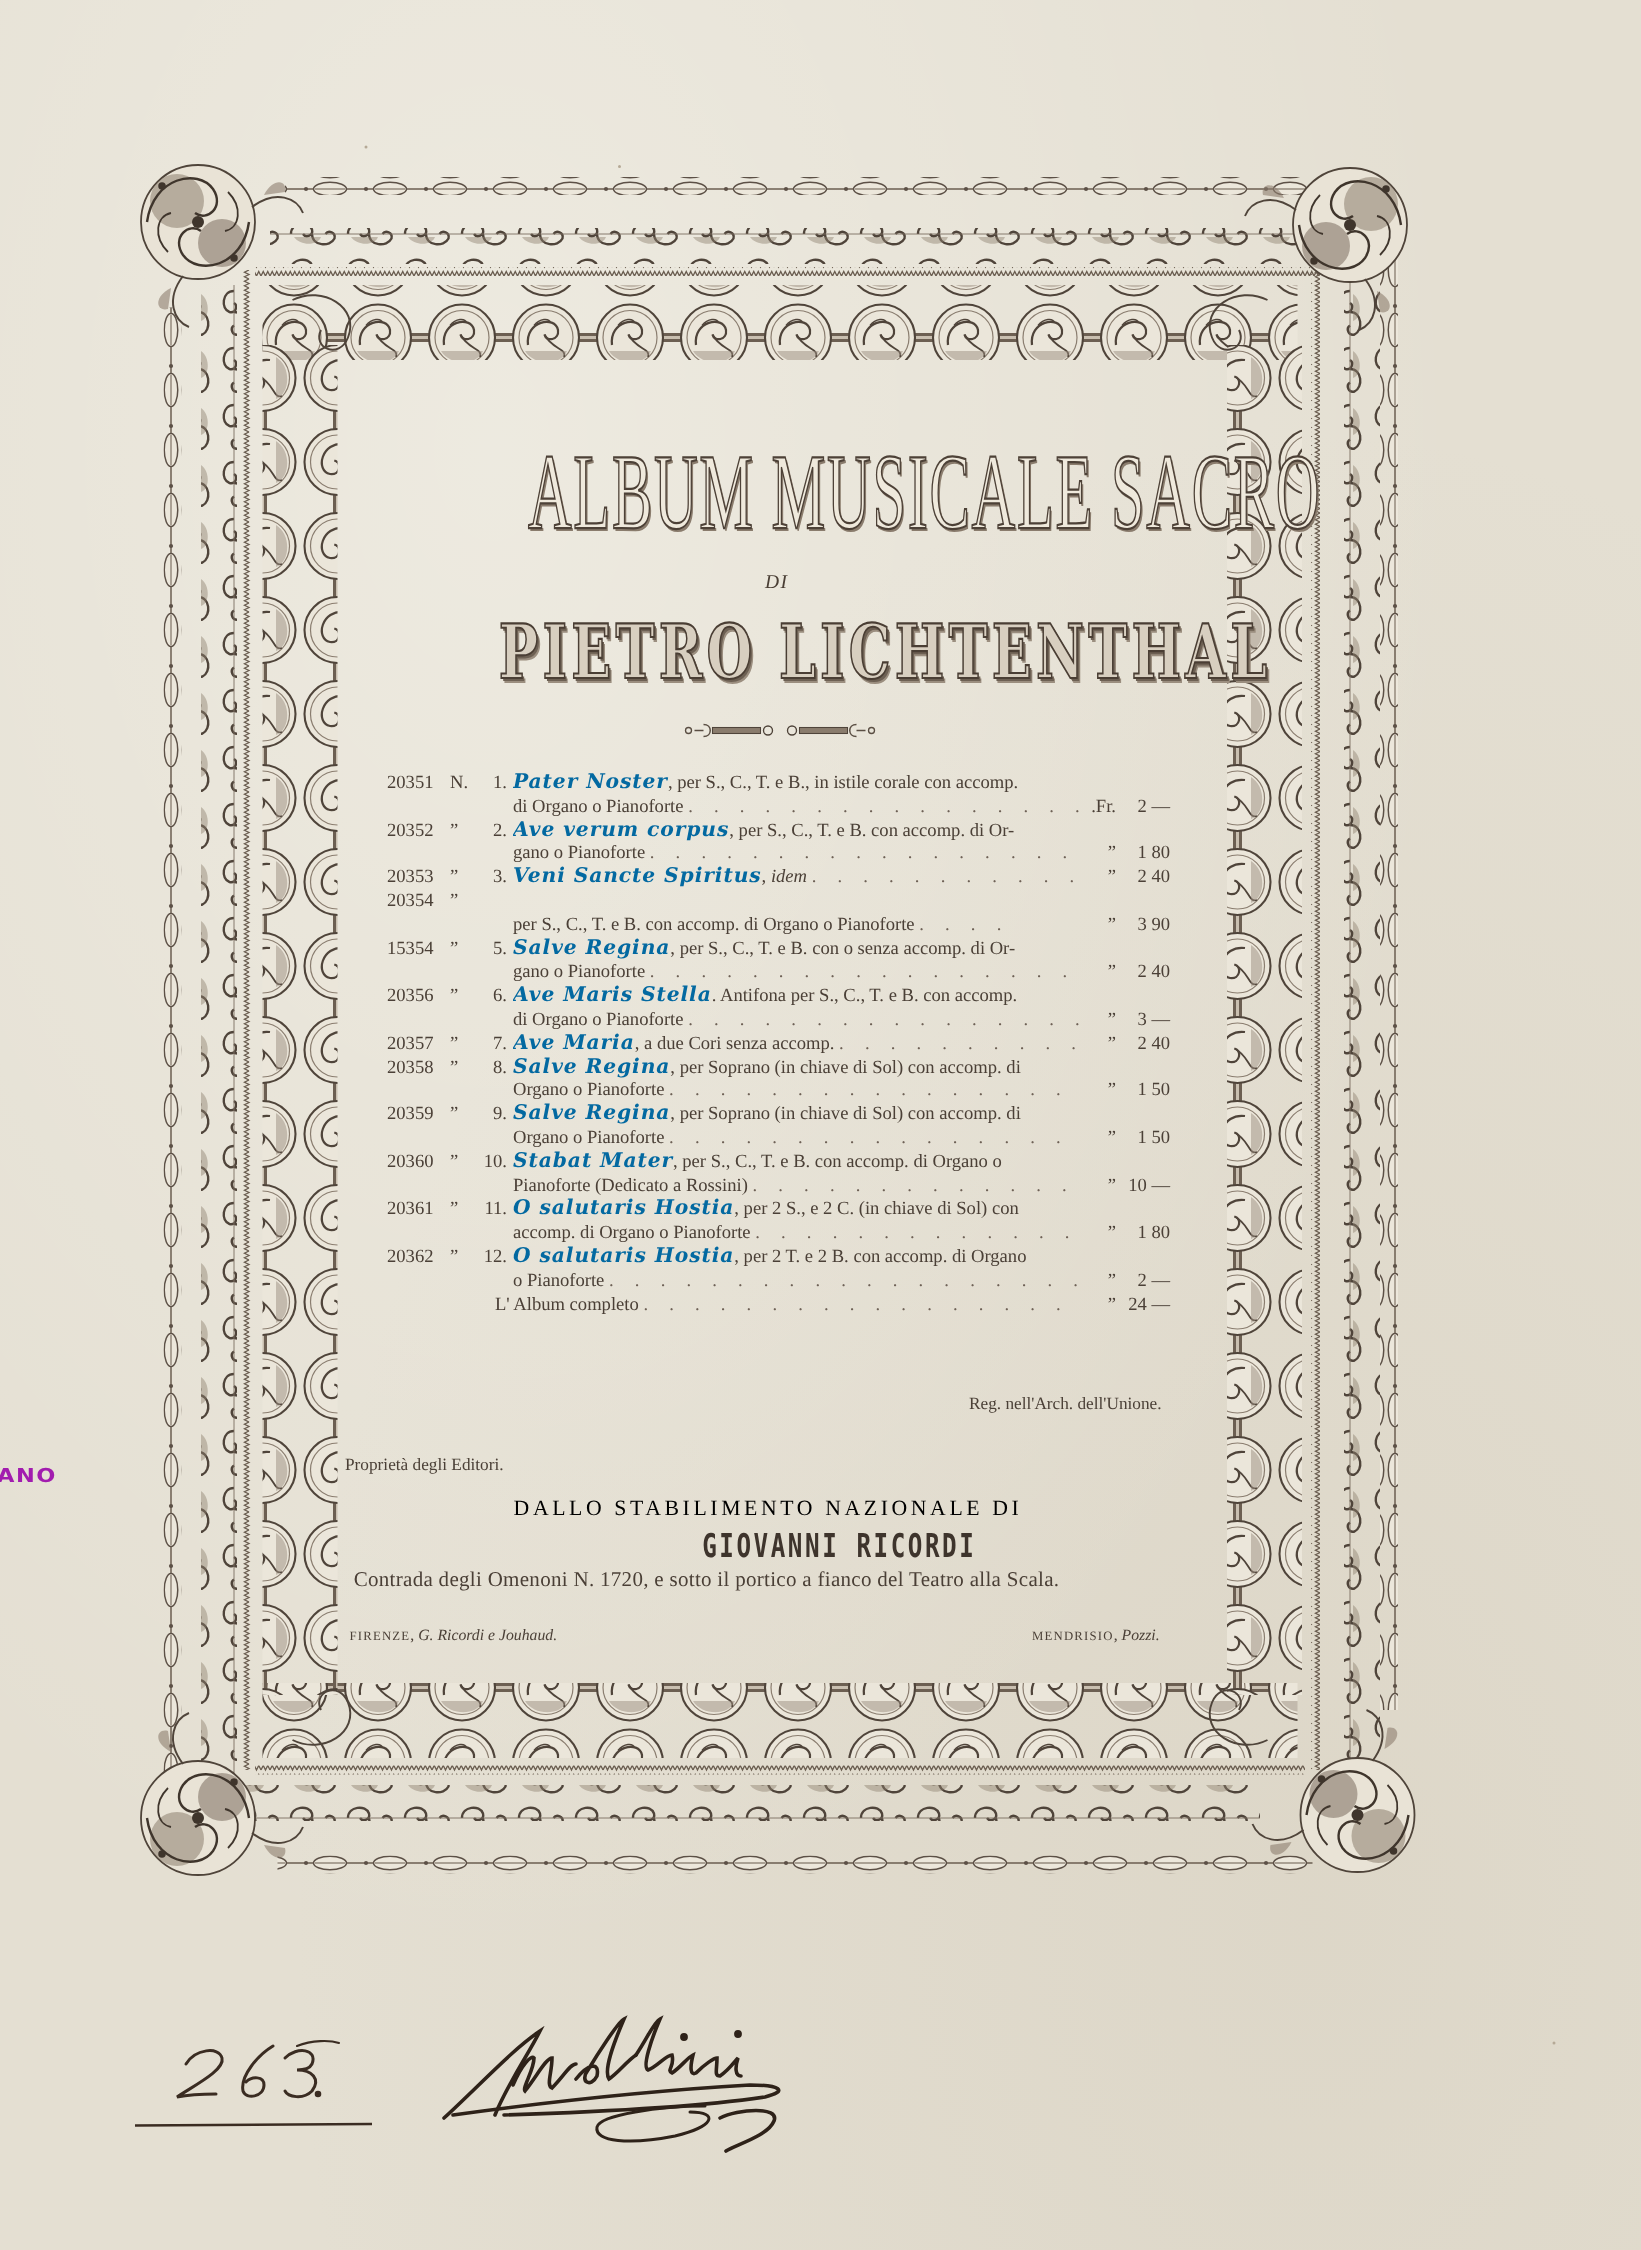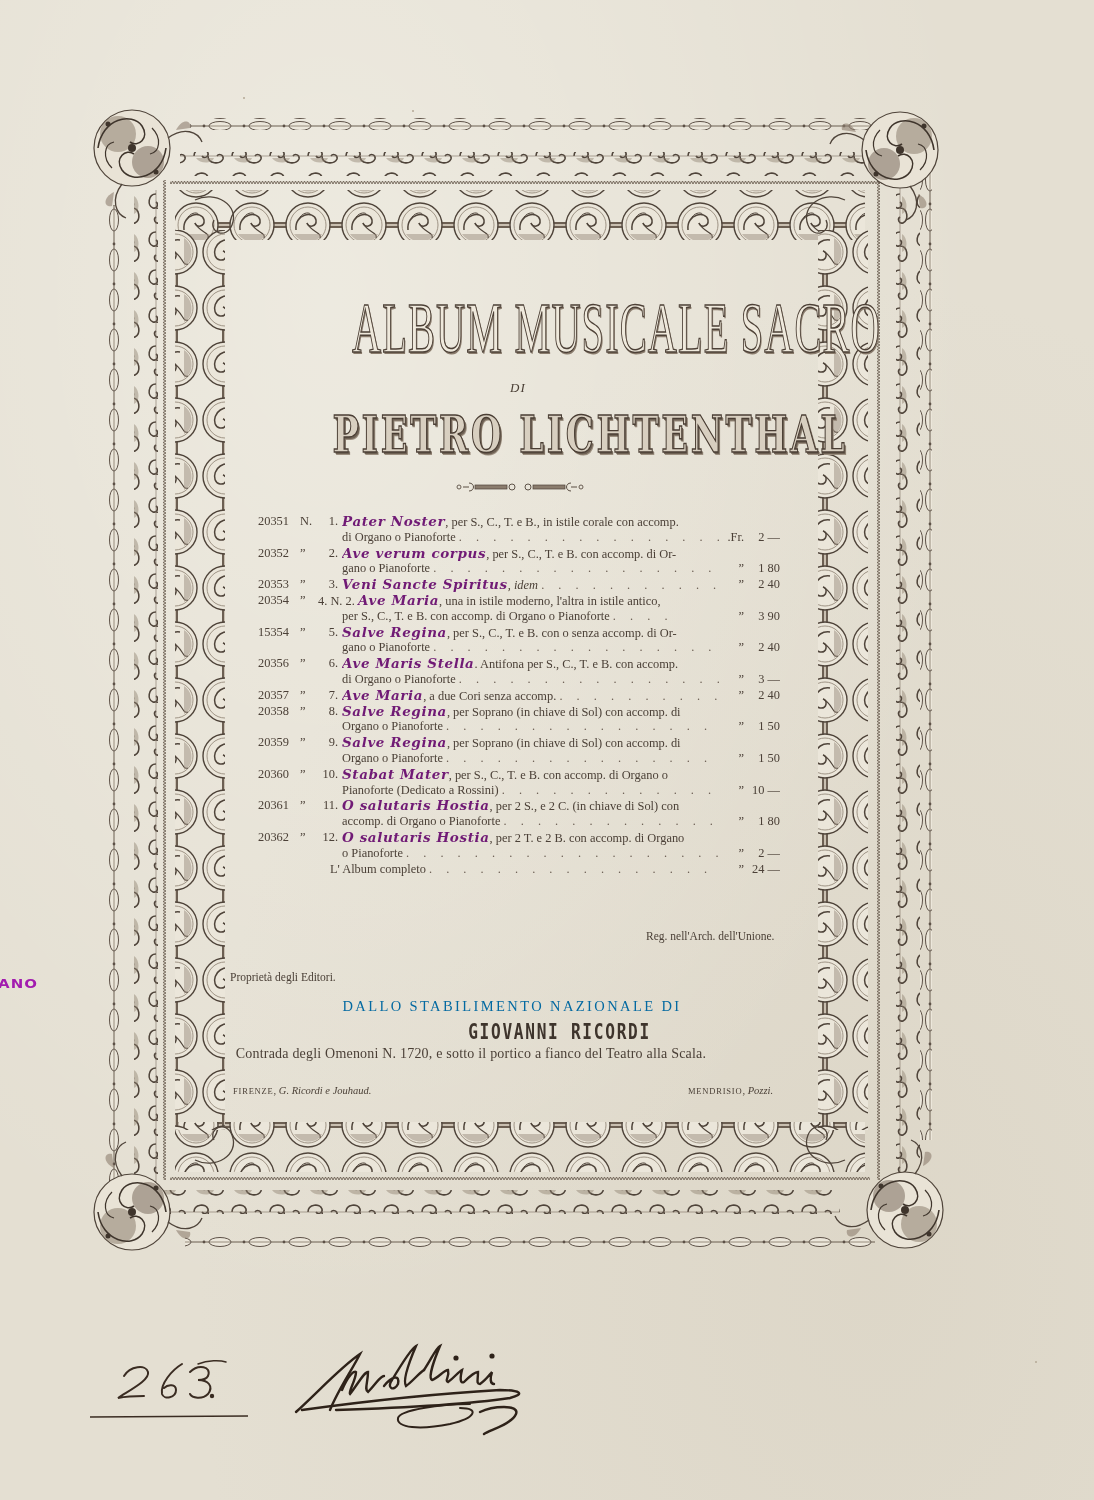--- a/index.html
+++ b/index.html
@@ -46,37 +46,37 @@
   .catalog { position: absolute; left: 258px; top: 514px; width: 522px; font-size: 12.4px; line-height: 15.8px; color: #4b4037; }
   .entry { position: relative; }
   .line { position: relative; height: 15.8px; white-space: nowrap; }
   .num { position: absolute; left: 0; width: 40px; }
   .mark { position: absolute; left: 42px; width: 16px; }
   .idx { position: absolute; left: 58px; width: 22px; text-align: right; }
   .desc { position: absolute; left: 84px; right: 60px; overflow: hidden; white-space: nowrap; }
   .desc2 { position: absolute; left: 84px; right: 60px; overflow: hidden; white-space: nowrap; }
   .work {
     font-family: "DejaVu Serif", serif; font-weight: bold; font-style: italic;
-    font-size: 13.5px; letter-spacing: 0.6px; color: #701a75;
+    font-size: 13.5px; letter-spacing: 0.6px; color: #0369a1;
   }
   .leader { color: #6e6156; letter-spacing: 5.5px; }
   .curr { position: absolute; right: 36px; width: 26px; text-align: right; }
   .price { position: absolute; right: 0; width: 34px; text-align: right; }
 
   .footer-left { position: absolute; left: 230px; top: 930px; font-size: 11.5px; color: #4b4037; margin-top: 41px; }
   .footer-right { position: absolute; left: 646px; top: 930px; font-size: 11.5px; color: #4b4037; }
   .milano {
     position: absolute; left: 0; top: 975px; width: 999px; 
     font-family: "DejaVu Sans", sans-serif; font-weight: bold; font-size: 15px;
     letter-spacing: 1px; color: #a21caf;
   }
   .milano span { display: inline-block; transform: scaleY(0.85); padding-left: 0; margin-left: 0; position: relative; left: 0; }
   .stabilimento {
     position: absolute; left: 0; top: 998px; width: 1094px; text-align: center;
-    font-size: 14.5px; letter-spacing: 2.4px; color: #0369a1;
+    font-size: 14.5px; letter-spacing: 2.4px; color: #000000;
   }
   .ricordi {
     position: absolute; left: 0; top: 1020px; width: 1094px; text-align: center;
     font-family: "DejaVu Sans Mono", monospace; font-weight: bold; font-size: 19px;
     letter-spacing: 2px; color: #3e342c; padding-left: 48px;
   }
   .ricordi span { display: inline-block; transform: scaleX(0.85) scaleY(1.15); }
   .address {
     position: absolute; left: 0; top: 1046px; width: 1012px; text-align: center;
     font-size: 14px; color: #4a3f36; letter-spacing: 0.2px;
@@ -265,21 +265,20 @@
       <span class="curr">”</span>
       <span class="price">2 40</span>
     </div>
   </div>
 
   <div class="entry">
     <div class="line">
       <span class="num">20354</span>
       <span class="mark">”</span>
       <span class="idx" style="width:10px;"></span>
-      <span class="desc" style="left:60px;"><span>4. N. 2.</span> <span class="work">Ave Maria</span><span>, una in istile moderno, l'altra in istile antico,</span></span>
     </div>
     <div class="line">
       <span class="desc2"><span>per S., C., T. e B. con accomp. di Organo o Pianoforte</span> <span class="leader">. . . .</span></span>
       <span class="curr">”</span>
       <span class="price">3 90</span>
     </div>
   </div>
 
   <div class="entry">
     <div class="line">

